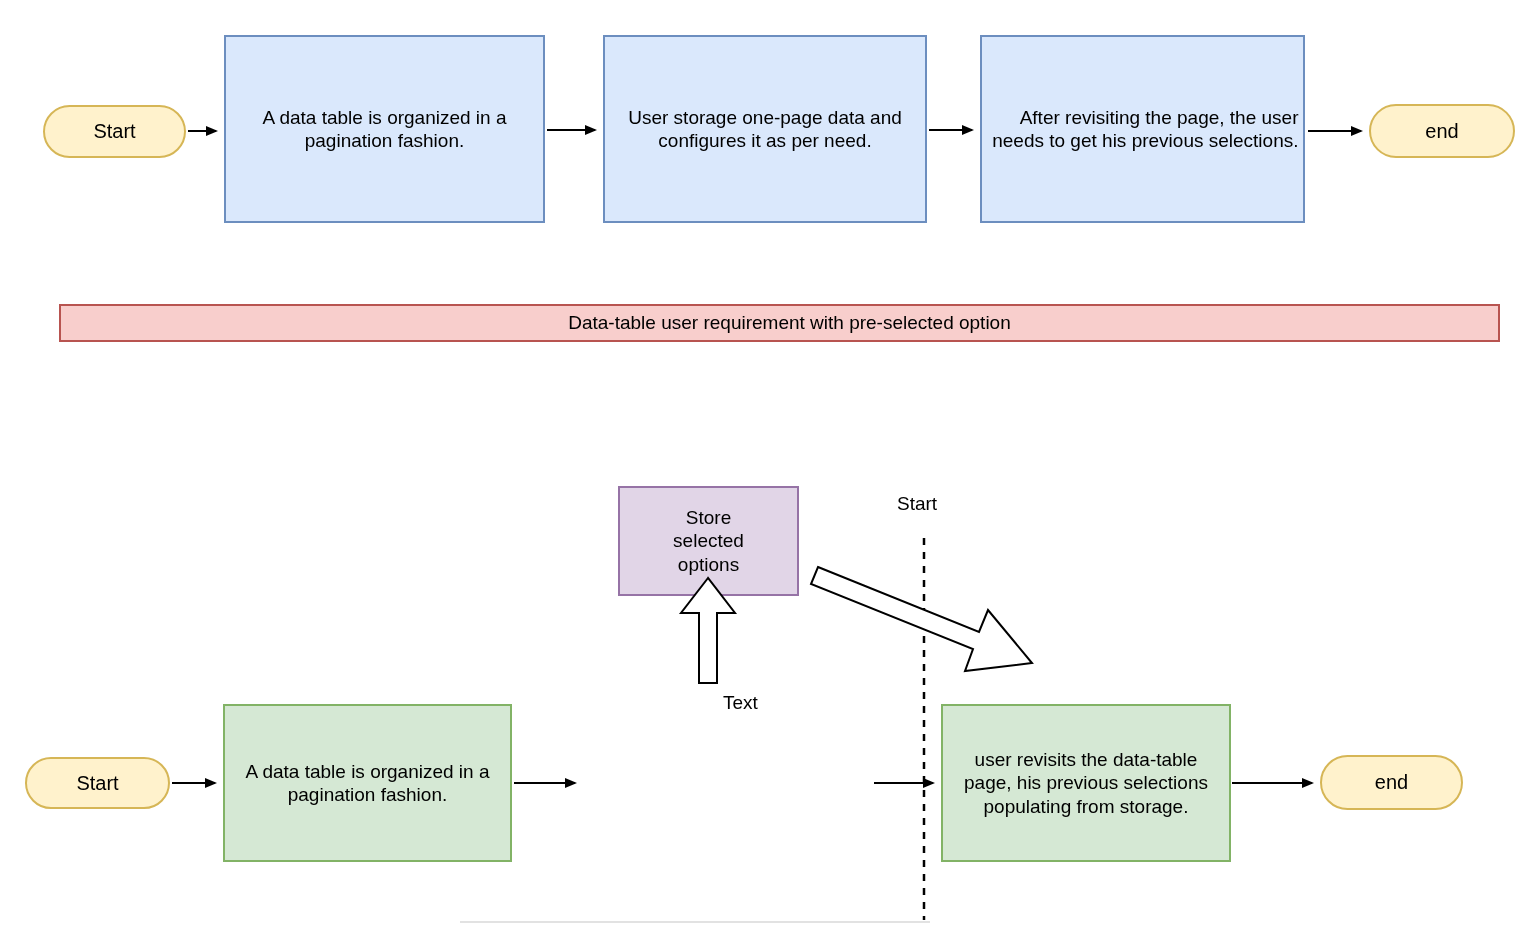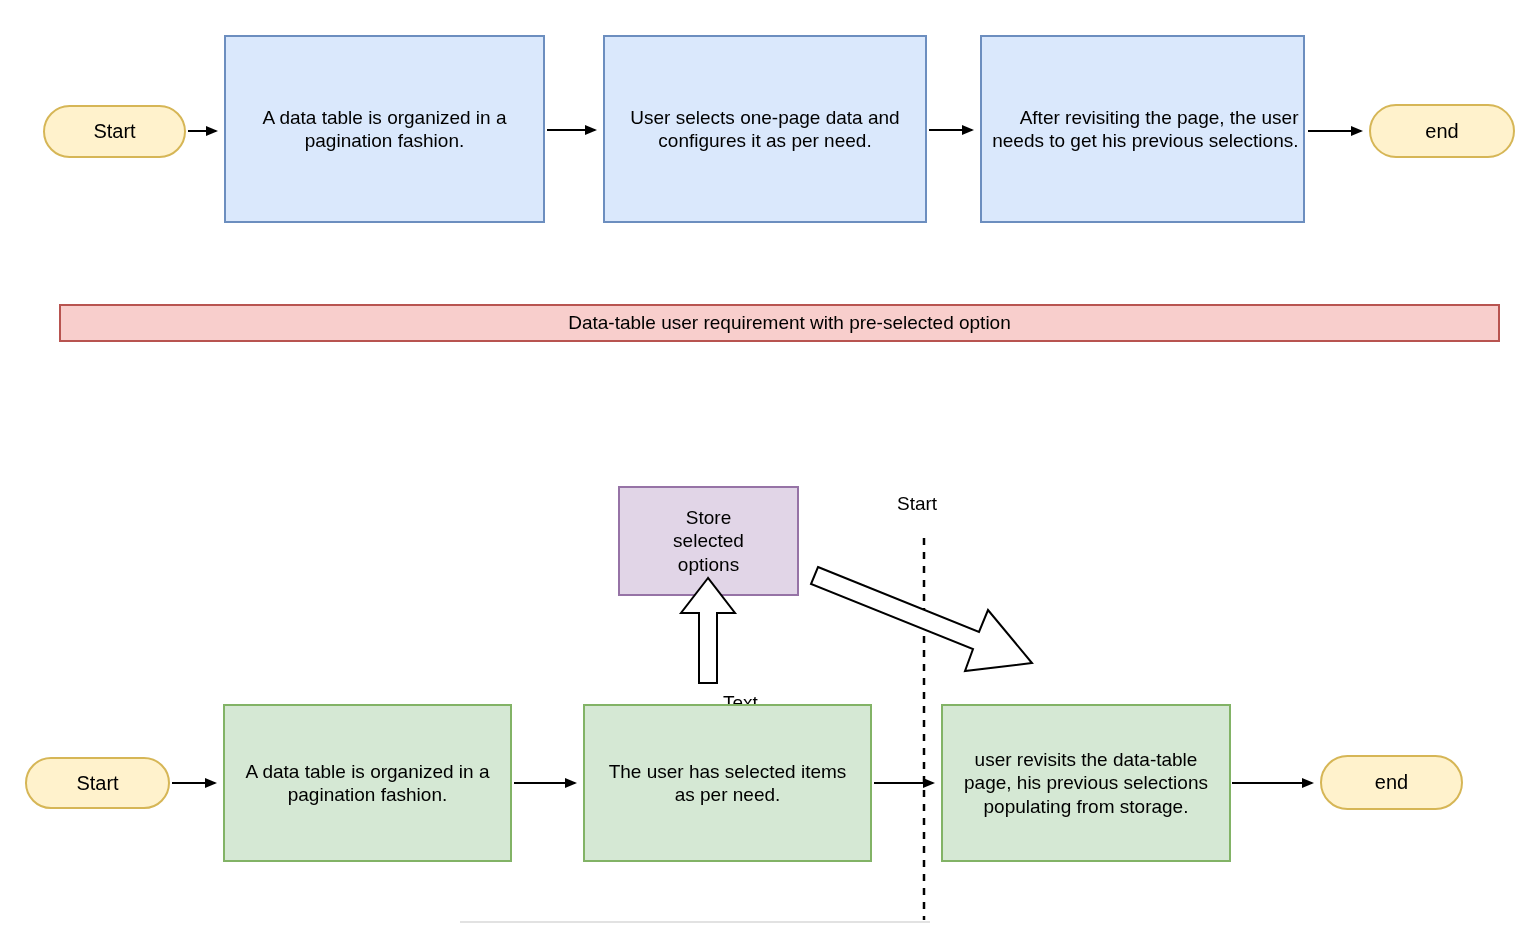--- a/index.html
+++ b/index.html
@@ -33,21 +33,21 @@
 
   <div class="shape terminator" style="left:43px;top:105px;width:143px;height:53px;">
     <span class="txt">Start</span>
   </div>
 
   <div class="shape process-blue" style="left:224px;top:35px;width:321px;height:188px;">
     <span class="txt w-top">A data table is organized in a pagination fashion.</span>
   </div>
 
   <div class="shape process-blue" style="left:603px;top:35px;width:324px;height:188px;">
-    <span class="txt w-top">User selects one-page data and configures it as per need.</span>
+    <span class="txt w-top">User storage one-page data and configures it as per need.</span>
   </div>
 
   <div class="shape process-blue" style="left:980px;top:35px;width:325px;height:188px;text-align:right;">
     <span class="txt w-top">After revisiting the page, the user needs to get his previous selections.</span>
   </div>
 
   <div class="shape terminator" style="left:1369px;top:104px;width:146px;height:54px;">
     <span class="txt">end</span>
   </div>
 
@@ -64,23 +64,20 @@
   <div class="float-label" style="left:723px;top:692px;">Text</div>
 
   <div class="shape terminator" style="left:25px;top:757px;width:145px;height:52px;">
     <span class="txt">Start</span>
   </div>
 
   <div class="shape process-green" style="left:223px;top:704px;width:289px;height:158px;">
     <span class="txt w-b1">A data table is organized in a pagination fashion.</span>
   </div>
 
-  <div class="shape process-green" style="left:583px;top:704px;width:289px;height:158px;">
-    <span class="txt w-b2">The user has selected items as per need.</span>
-  </div>
 
   <div class="shape process-green" style="left:941px;top:704px;width:290px;height:158px;text-align:center;">
     <span class="txt w-b3">user revisits the data-table page, his previous selections populating from storage.</span>
   </div>
 
   <div class="shape terminator" style="left:1320px;top:755px;width:143px;height:55px;">
     <span class="txt">end</span>
   </div>
 
   <svg class="overlay" width="1539" height="925" viewBox="0 0 1539 925">

